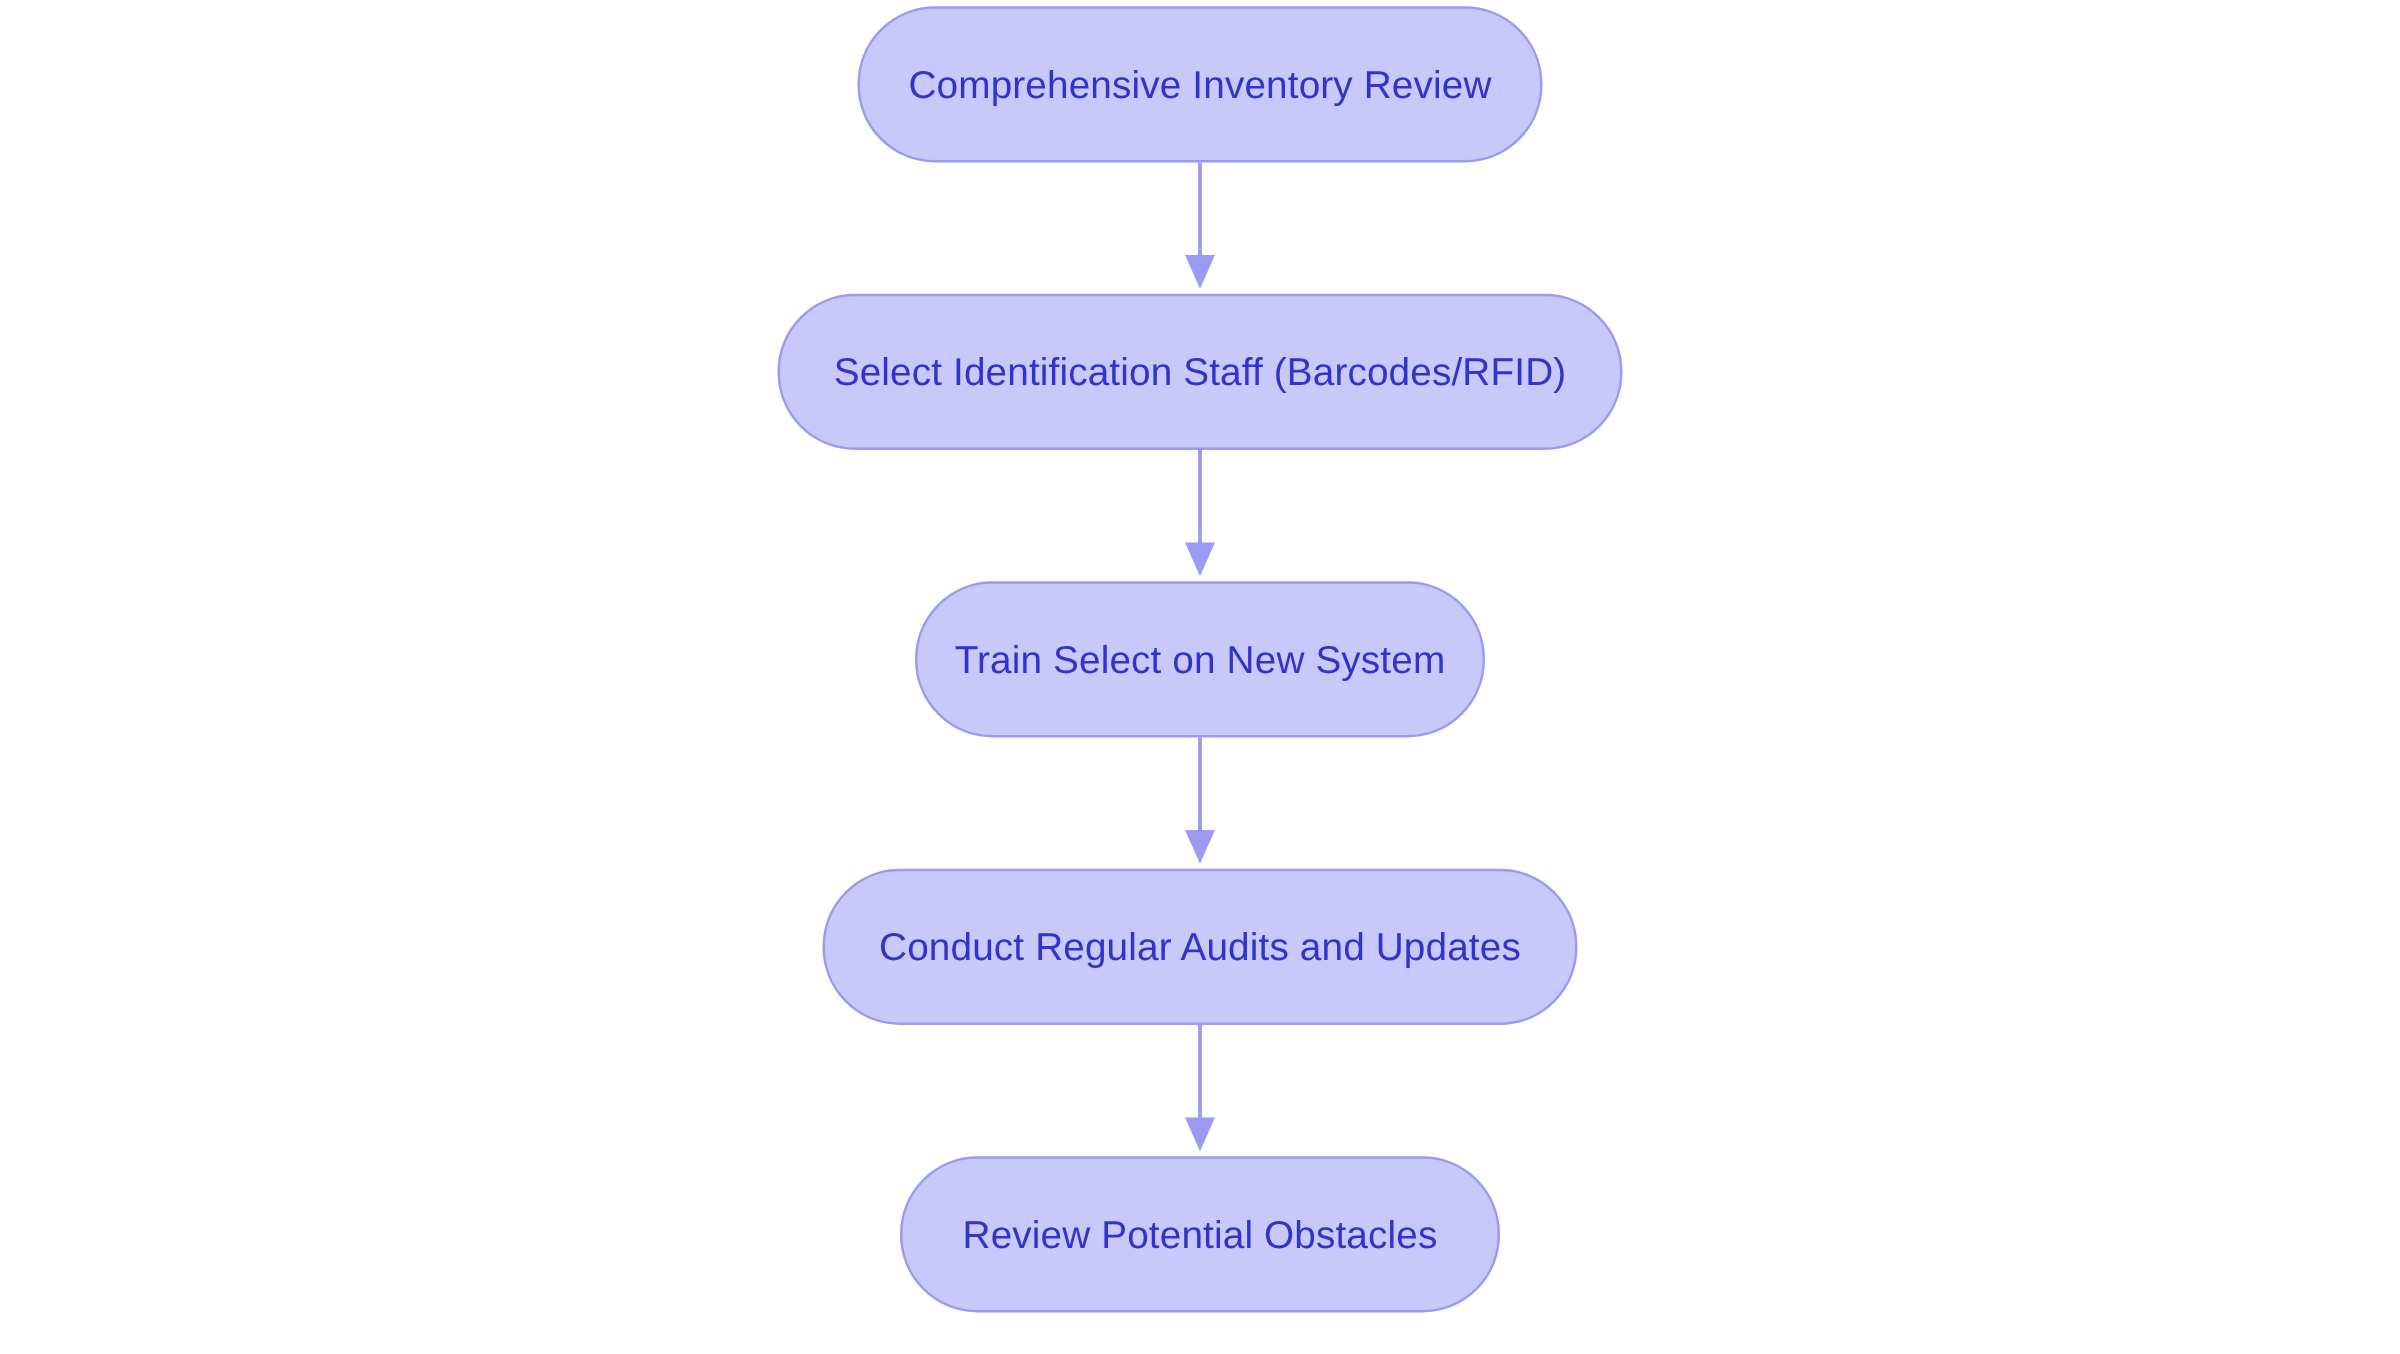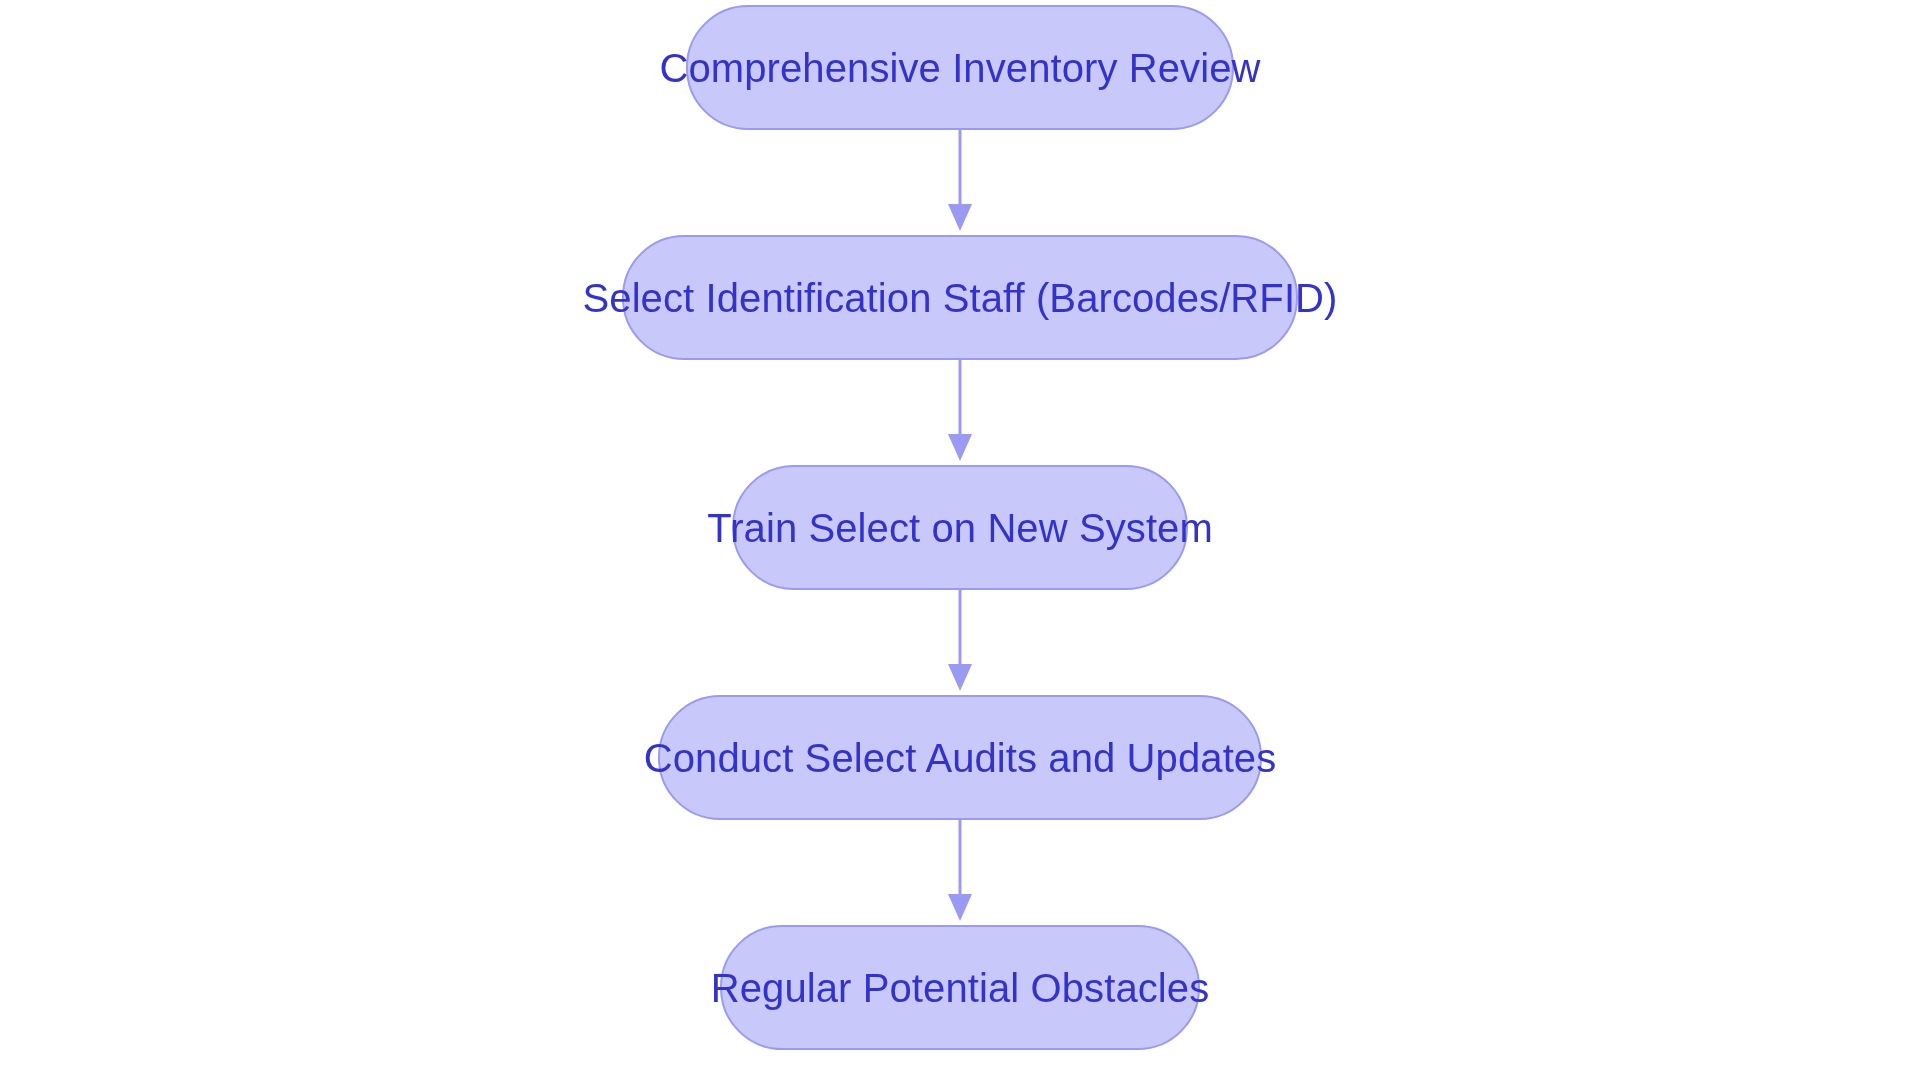--- a/index.html
+++ b/index.html
@@ -28,21 +28,21 @@
   .flow-node {
     box-sizing: border-box;
     background: #c8c8fa;
     border: 2px solid #9a9af2;
     border-radius: 62px;
     color: #3333cc;
     display: flex;
     align-items: center;
     justify-content: center;
     text-align: center;
-    font-size: 40px;
+    font-size: 31px;
     font-weight: 400;
     letter-spacing: 0.1px;
     line-height: 1;
     white-space: nowrap;
     height: 125px;
     position: relative;
     z-index: 2;
   }
 
   .node-label {
@@ -107,27 +107,27 @@
   </div>
 
   <div class="flow-connector">
     <svg viewBox="0 0 40 105" xmlns="http://www.w3.org/2000/svg" aria-hidden="true">
       <line x1="20" y1="0" x2="20" y2="84" stroke="#9a9af2" stroke-width="3"></line>
       <polygon points="20,101 8,74 32,74" fill="#9a9af2"></polygon>
     </svg>
   </div>
 
   <div class="flow-node node-w-3">
-    <span class="node-label">Conduct Select Audits and Updates</span>
+    <span class="node-label">Conduct Regular Audits and Updates</span>
   </div>
 
   <div class="flow-connector">
     <svg viewBox="0 0 40 105" xmlns="http://www.w3.org/2000/svg" aria-hidden="true">
       <line x1="20" y1="0" x2="20" y2="84" stroke="#9a9af2" stroke-width="3"></line>
       <polygon points="20,101 8,74 32,74" fill="#9a9af2"></polygon>
     </svg>
   </div>
 
   <div class="flow-node node-w-4">
-    <span class="node-label">Regular Potential Obstacles</span>
+    <span class="node-label">Review Potential Obstacles</span>
   </div>
 
 </div>
 
 </body></html>

